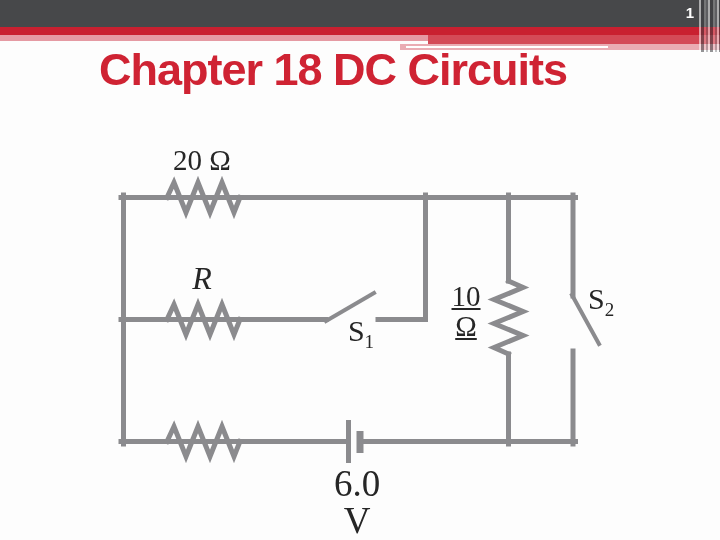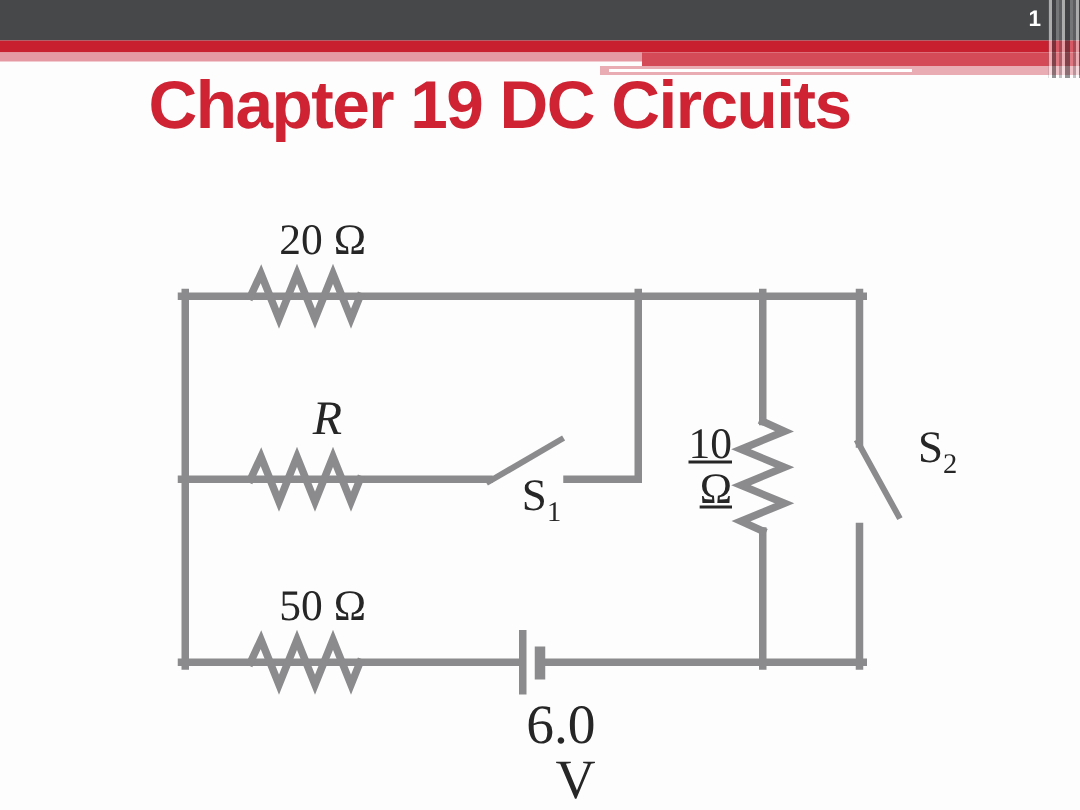--- a/index.html
+++ b/index.html
@@ -26,46 +26,46 @@
       rgba(255,255,255,0.55) 0 2px, rgba(60,60,64,0.55) 2px 5px,
       rgba(255,255,255,0.25) 5px 7px, rgba(120,120,124,0.45) 7px 9px);}
 
   .slide-title{position:absolute;top:44px;left:0;width:666px;text-align:center;
     color:var(--title-red);font-size:45px;font-weight:bold;letter-spacing:-1px;z-index:2;}
 
   .circuit{position:absolute;left:0;top:0;width:720px;height:540px;z-index:1;}
   .circuit svg{position:absolute;left:0;top:0;}
 
   .clabel{position:absolute;color:var(--label-dark);font-family:"Liberation Serif",serif;
-    font-size:29px;line-height:1.0;z-index:2;text-align:right;}
+    font-size:29px;line-height:1.0;z-index:2;text-align:center;}
   .lbl-r20{left:160px;top:146px;width:84px;}
   .lbl-rmid{left:176px;top:262px;width:52px;font-style:italic;font-size:32px;}
   .lbl-r50{left:160px;top:390px;width:84px;}
   .lbl-r10{left:444px;top:281px;width:44px;line-height:1.05;text-decoration:underline;}
   .lbl-s1{left:336px;top:316px;width:50px;text-align:center;font-size:30px;}
-  .lbl-s2{left:612px;top:284px;width:50px;text-align:left;font-size:30px;}
+  .lbl-s2{left:588px;top:284px;width:50px;text-align:left;font-size:30px;}
   .lbl-batt{left:317px;top:465px;width:80px;font-size:37px;}
   .clabel sub{font-size:19px;line-height:0;}
 
   .copyright{position:absolute;left:272px;top:498px;width:200px;text-align:center;
     color:var(--copyright-gray);font-size:9px;line-height:11px;z-index:2;}
 </style>
 </head>
 <body>
 
 <div class="band band-dark"></div>
 <div class="band band-red"></div>
 <div class="band band-pink"></div>
 <div class="band-red2"></div>
 <div class="band-pink2"></div>
 <div class="white-line"></div>
 <div class="corner-stripes"></div>
 <div class="page-number">1</div>
 
-<h1 class="slide-title">Chapter 19 DC Circuits</h1>
+<h1 class="slide-title">Chapter 18 DC Circuits</h1>
 
 <div class="circuit">
   <svg width="720" height="540" viewBox="0 0 720 540" fill="none" stroke="#8b8b8e" stroke-width="5" stroke-linecap="square" aria-hidden="true">
 
     <g>
         <line x1="123.5" y1="195" x2="123.5" y2="444"></line>
       </g>
     <g>
         <line x1="121" y1="197.5" x2="575.5" y2="197.5"></line>
       </g>
@@ -113,21 +113,20 @@
       </g>
 
     <g stroke="none" fill="#8b8b8e">
       <rect x="346" y="420" width="5" height="43"></rect>
       <rect x="356.5" y="431" width="7" height="22"></rect>
     </g>
   </svg>
 
   <div class="clabel lbl-r20">20 Ω</div>
   <div class="clabel lbl-rmid">R</div>
-  <div class="clabel lbl-r50">50 Ω</div>
   <div class="clabel lbl-r10">
     <span>10</span><br>
     <span>Ω</span>
   </div>
   <div class="clabel lbl-s1">
     <span>S</span><sub>1</sub>
   </div>
   <div class="clabel lbl-s2">
     <span>S</span><sub>2</sub>
   </div>

